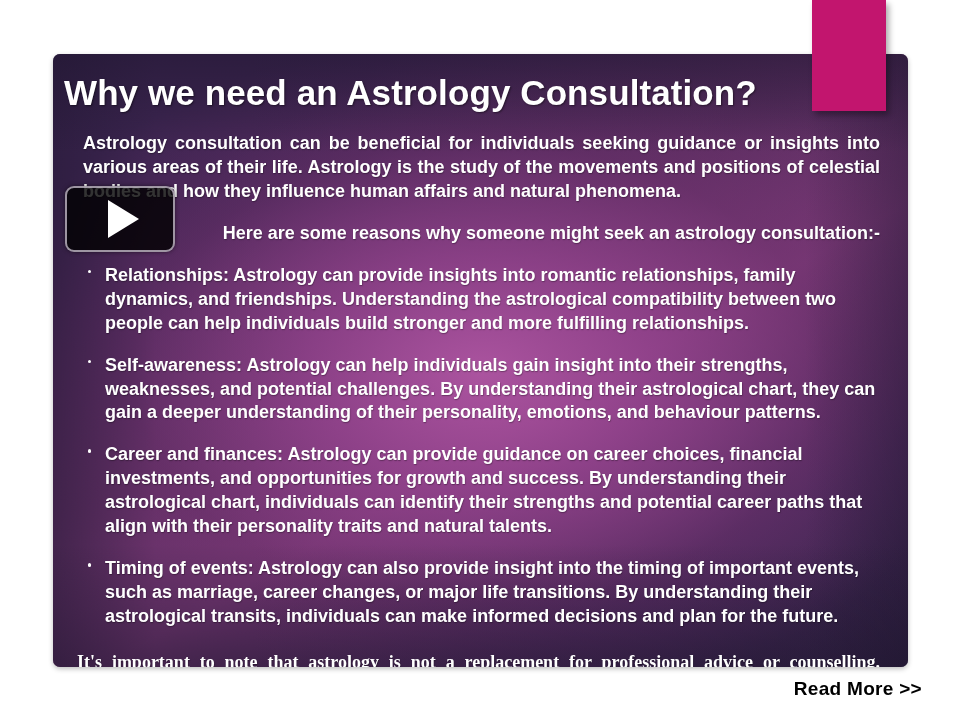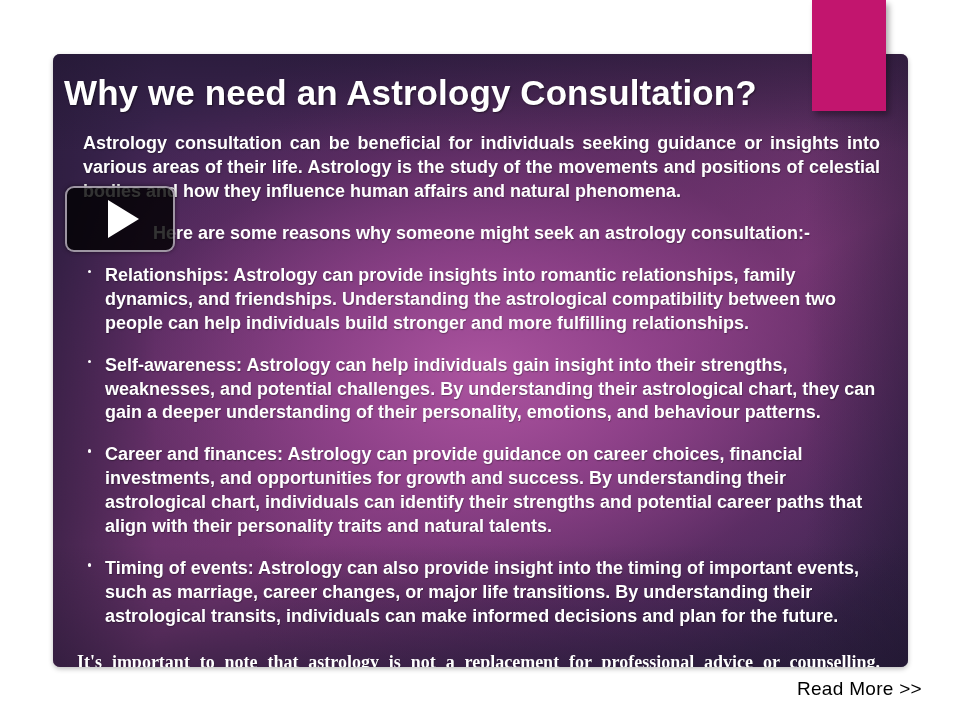--- a/index.html
+++ b/index.html
@@ -110,21 +110,21 @@
     margin: 0;
     text-align: justify;
     text-shadow: 0.5px 0.5px 1.2px rgba(0,0,0,0.35);
   }
 
   .intro-para {
     margin: 4px 4px 0 6px;
   }
   .lead-para {
     margin: 18px 4px 0 6px;
-    text-align: center;
+    text-align: right;
   }
 
   .bullet-list {
     list-style: none;
     margin: 18px 0 0 0;
     padding: 0;
   }
   .bullet-item {
     position: relative;
     padding-left: 28px;
@@ -168,21 +168,21 @@
   }
 
   
   .read-more {
     position: absolute;
     right: 38px;
     top: 678px;
     color: #000000;
     font-family: "Liberation Sans", sans-serif;
     font-size: 19px;
-    font-weight: normal;
+    font-weight: bold;
     letter-spacing: 0.3px;
     cursor: pointer;
     z-index: 7;
   }
 </style>
 </head>
 <body>
 
 <div class="slide">
 

